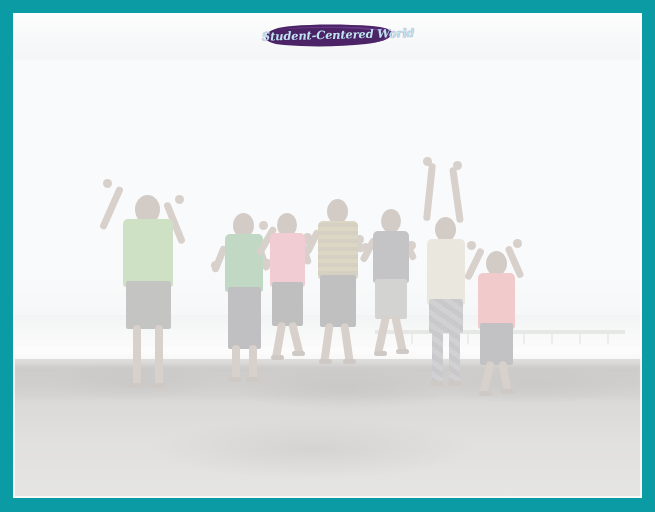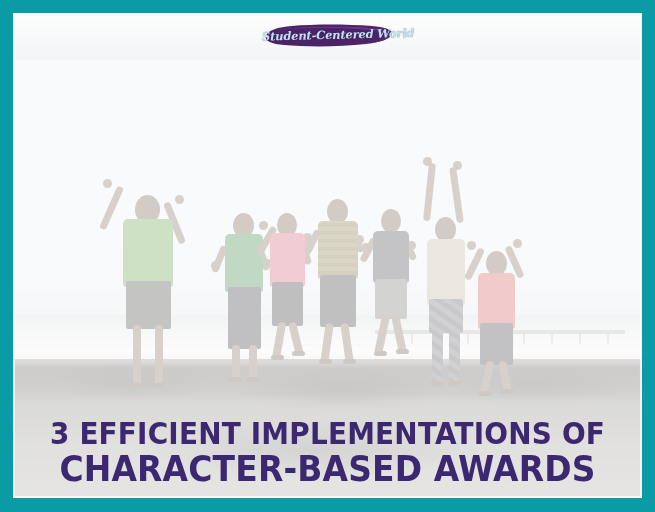--- a/index.html
+++ b/index.html
@@ -398,20 +398,16 @@
                    C128,16 120,19 104,21 C78,24 44,24 22,22 C10,21 2,18 4,13 Z" fill="#4b2366"></path>
           <path d="M10,8 C26,4 60,3 96,4 C114,5 124,7 126,10
                    C118,7 92,5 60,5 C38,5 20,6 10,8 Z" fill="#6a3c8c" opacity="0.85"></path>
           <path d="M112,4 C124,5 131,7 130,11 C129,15 122,18 110,20
                    C120,17 126,14 126,11 C126,8 120,6 112,4 Z" fill="#5a2d7a" opacity="0.9"></path>
         </svg>
         <div class="logo-text">Student-Centered World</div>
       </div>
     </div>
 
-    <div class="title-block">
-      <span class="title-line title-line-1">3 Efficient Implementations of</span>
-      <span class="title-line title-line-2">Character-Based Awards</span>
-    </div>
 
     <div class="inner-halo"></div>
   </div>
 </div>
 
 </body></html>

